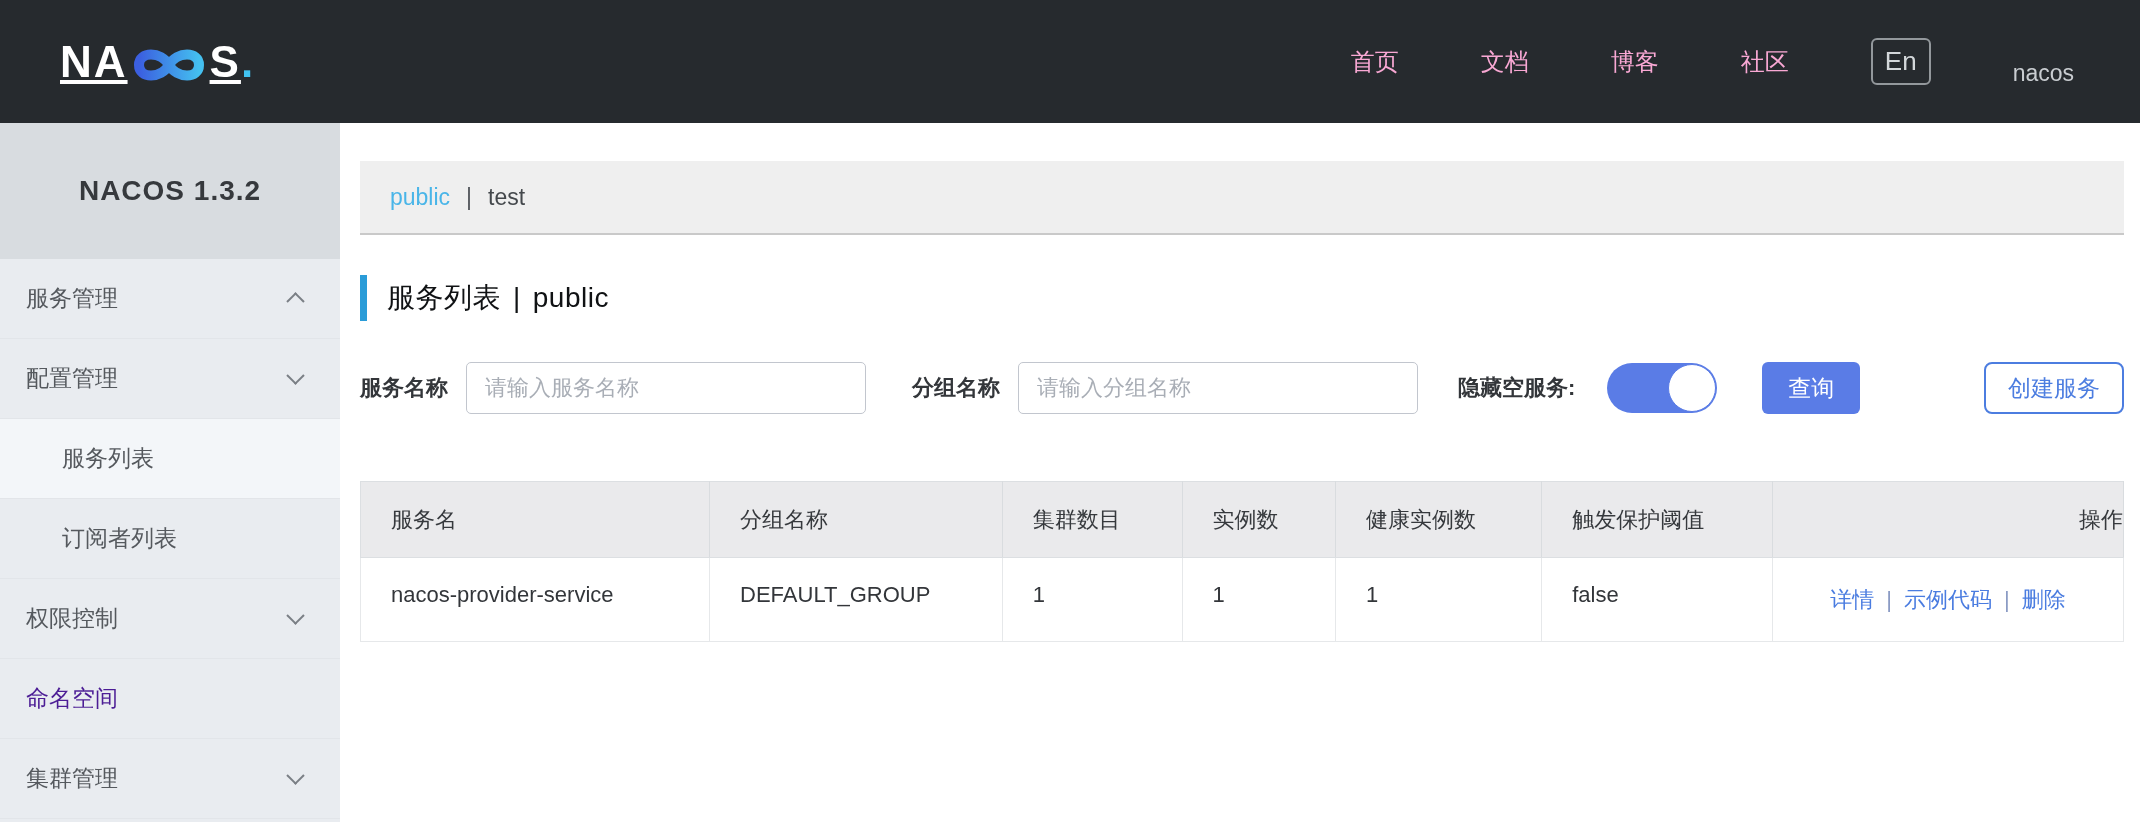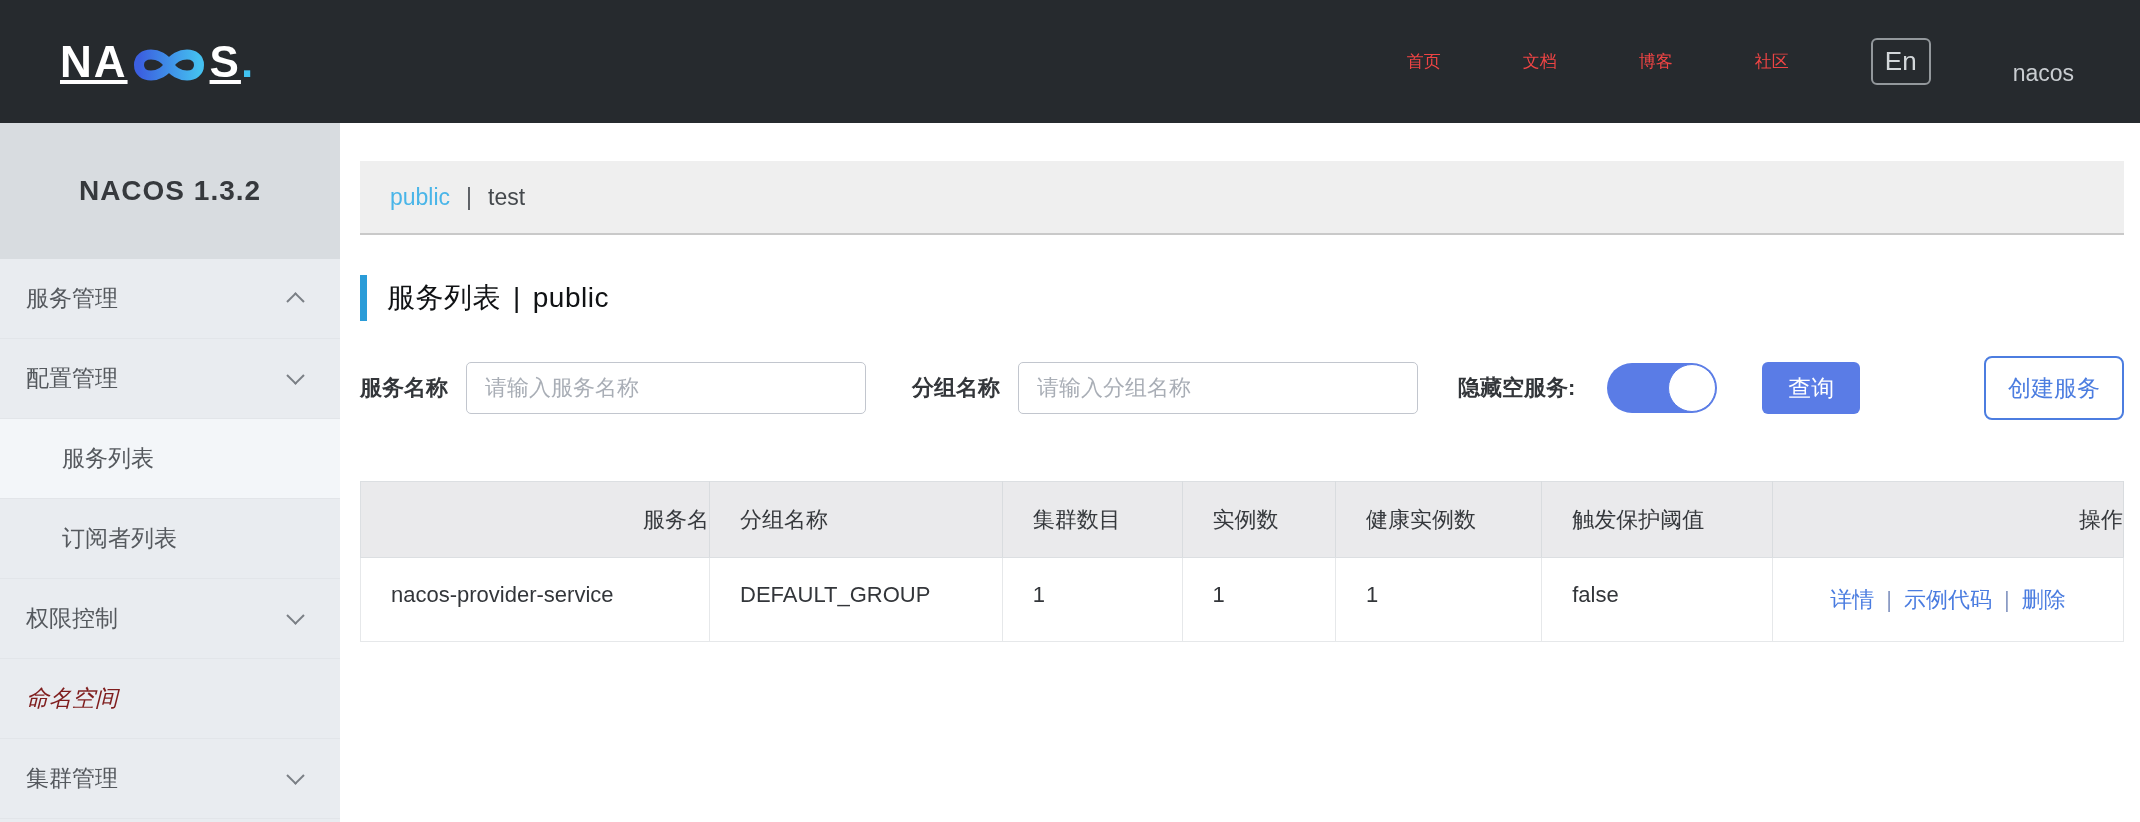--- a/index.html
+++ b/index.html
@@ -10,21 +10,21 @@
   
   .topbar {
     height: 123px; background: #262a2e; display: flex; align-items: center;
     padding: 0 66px 0 60px;
   }
   .logo { display: flex; align-items: center; cursor: pointer; }
   .logo .ltext { color: #ffffff; font-size: 44px; font-weight: 800; letter-spacing: 2px; text-decoration: underline; }
   .logo svg { margin: 6px -2px 0 -2px; }
   .logo .dot { color: #41c2f0; font-size: 44px; font-weight: 800; }
   .topnav { margin-left: auto; display: flex; align-items: center; gap: 82px; }
-  .topnav a { color: #ef4444; font-size: 17px; text-decoration: none; cursor: pointer; }
+  .topnav a { color: #f9a8d4; font-size: 24px; text-decoration: none; cursor: pointer; }
   .lang-btn {
     background: transparent; border: 2px solid #93989c; border-radius: 6px;
     color: #d3d7da; font-size: 26px; padding: 6px 12px; cursor: pointer;
     font-family: inherit;
   }
   .username { color: #c9cdd1; font-size: 23px; margin-top: 24px; }
 
   
   .body-wrap { display: flex; height: 699px; }
 
@@ -36,21 +36,21 @@
     letter-spacing: 1px;
   }
   .menu { list-style: none; }
   .menu li {
     height: 80px; display: flex; align-items: center; padding: 0 38px 0 26px;
     font-size: 23px; color: #55595e; cursor: pointer; border-bottom: 1px solid #e2e5e9;
     position: relative;
   }
   .menu li.sub { padding-left: 62px; }
   .menu li.selected { background: #f3f6f9; }
-  .menu li.dark { color: #7f1d1d; font-style: italic; }
+  .menu li.dark { color: #4c1d95; }
   .chev {
     margin-left: auto; width: 13px; height: 13px;
     border-right: 2px solid #7a7f85; border-bottom: 2px solid #7a7f85;
     display: inline-block;
   }
   .chev.down { transform: rotate(45deg) translate(-2px,-2px); }
   .chev.up { transform: rotate(-135deg) translate(-2px,-2px); }
 
   
   .main { flex: 1; background: #fff; padding: 38px 16px 0 20px; }
@@ -84,36 +84,36 @@
   }
   .toggle .knob {
     position: absolute; right: 1px; top: 1px; width: 48px; height: 48px;
     border-radius: 50%; background: #fff; border: 1px solid #5a7ce6;
   }
   .btn-primary {
     width: 98px; height: 52px; background: #5a7ce6; color: #fff; border: none;
     border-radius: 6px; font-size: 23px; cursor: pointer; font-family: inherit;
   }
   .btn-outline {
-    margin-left: auto; width: 140px; height: 64px; background: #fff; color: #4c7de0;
+    margin-left: auto; width: 140px; height: 52px; background: #fff; color: #4c7de0;
     border: 2px solid #4c7de0; border-radius: 8px; font-size: 23px; cursor: pointer;
     font-family: inherit;
   }
 
   
   table { width: 100%; border-collapse: collapse; margin-top: 67px; table-layout: fixed; }
   col.c1 { width: 19.8%; } col.c2 { width: 16.6%; } col.c3 { width: 10.2%; }
   col.c4 { width: 8.7%; }  col.c5 { width: 11.7%; } col.c6 { width: 13.1%; }
   col.c7 { width: 19.9%; }
   thead th {
     background: #eaeaec; height: 76px; font-size: 22px; font-weight: normal;
     color: #36393d; text-align: left; padding: 0 0 0 30px;
     border: 1px solid #dcdfe2; border-left: none; border-right: 1px solid #d9dcdf;
   }
-  thead th:first-child { border-left: 1px solid #dcdfe2; text-align: right; }
+  thead th:first-child { border-left: 1px solid #dcdfe2; }
   thead th.center { text-align: right; padding: 0; }
   tbody td {
     background: #fff; height: 84px; font-size: 22px; color: #33363a;
     padding: 0 0 10px 30px; border: 1px solid #e6e8ea;
   }
   tbody td.center { text-align: center; padding: 0; }
   .action-link { color: #4a7ce0; text-decoration: none; cursor: pointer; }
   .action-sep { color: #8b9bc4; margin: 0 12px; }
 </style>
 </head>

